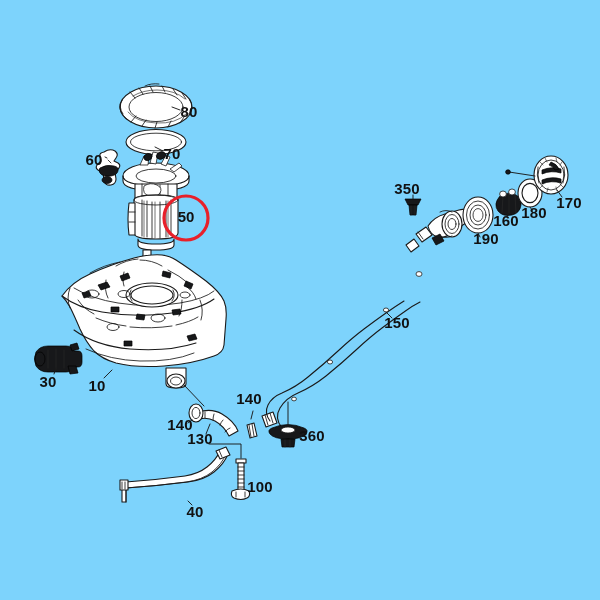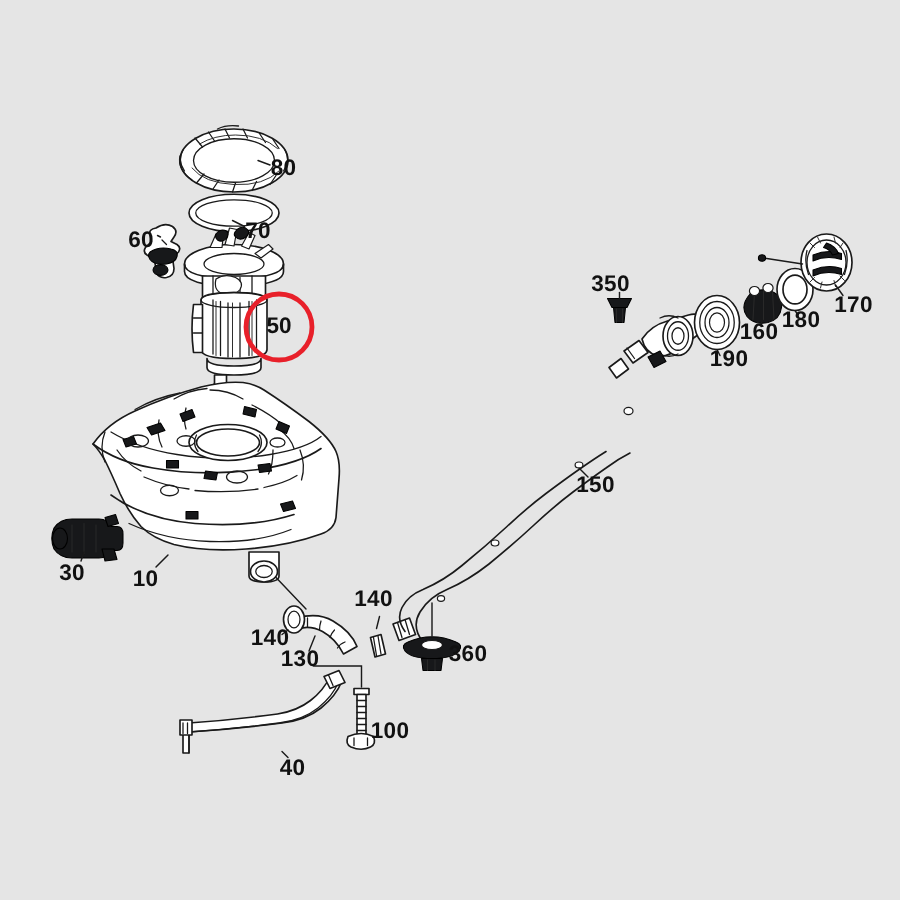--- a/index.html
+++ b/index.html
@@ -8,21 +8,21 @@
     padding: 0;
     background: #ffffff;
   }
   body {
     font-family: "Liberation Sans", sans-serif;
   }
   #diagram-root {
     position: relative;
     width: 600px;
     height: 600px;
-    background: #e5e5e5;
+    background: #7dd3fc;
     overflow: hidden;
   }
   #diagram-svg {
     position: absolute;
     top: 0;
     left: 0;
     width: 600px;
     height: 600px;
     display: block;
   }

